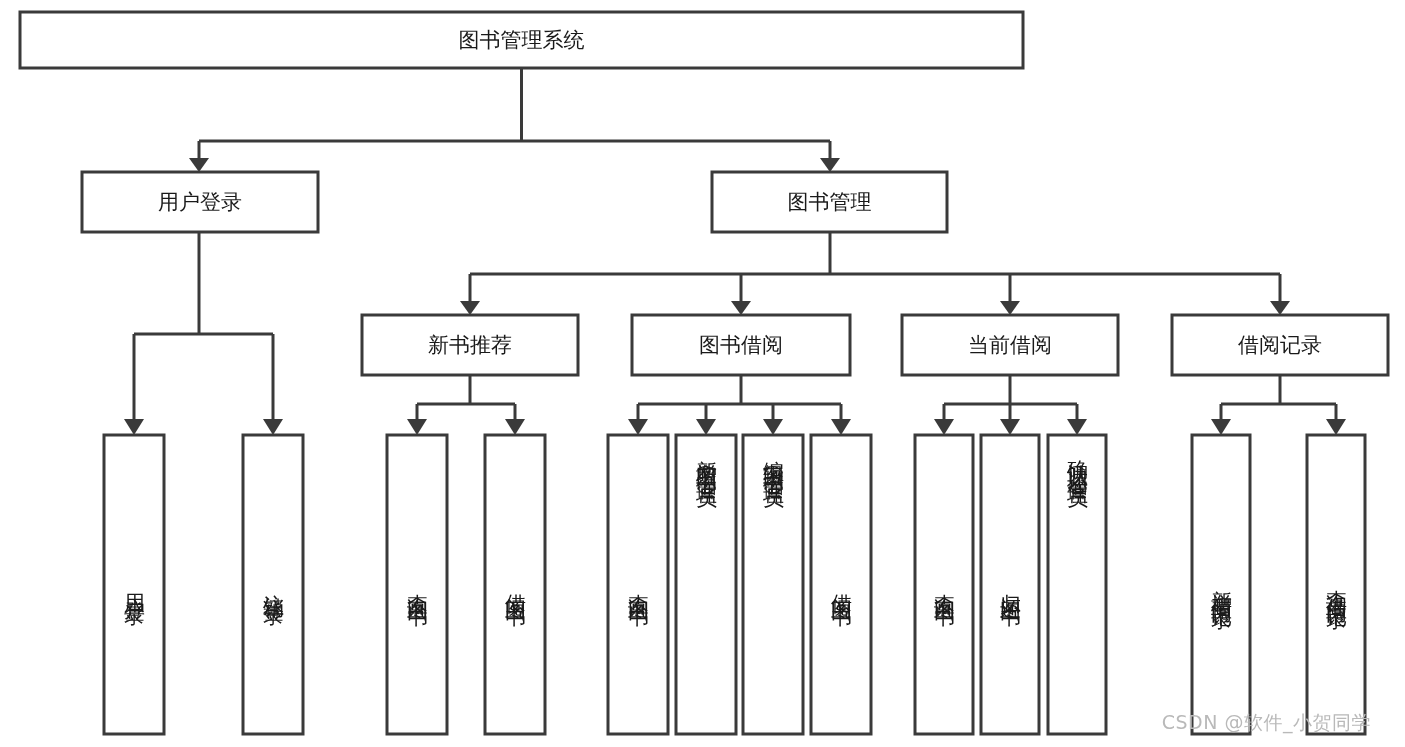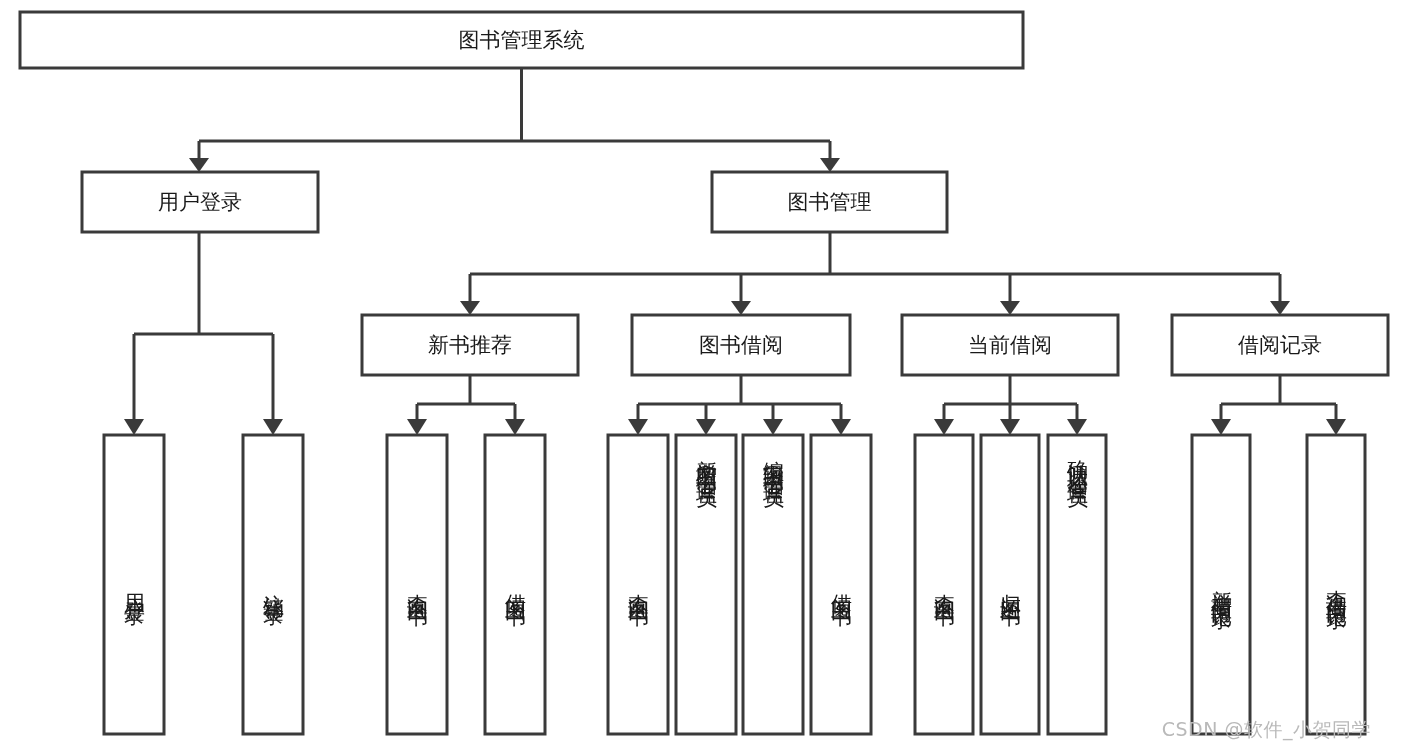--- a/index.html
+++ b/index.html
@@ -60,21 +60,21 @@
     font-family: "DejaVu Sans", "Liberation Sans", sans-serif;
     font-size: 21px;
     line-height: 1;
     letter-spacing: 4px;
     color: #1a1a1a;
     white-space: nowrap;
   }
   .watermark {
     position: absolute;
     right: 8px;
-    bottom: 4px;
+    bottom: 11px;
     font-family: "DejaVu Sans", "Liberation Sans", sans-serif;
     font-size: 19px;
     color: #b9b9b9;
     white-space: nowrap;
     letter-spacing: 0.5px;
   }
 </style>
 </head>
 <body>
 

